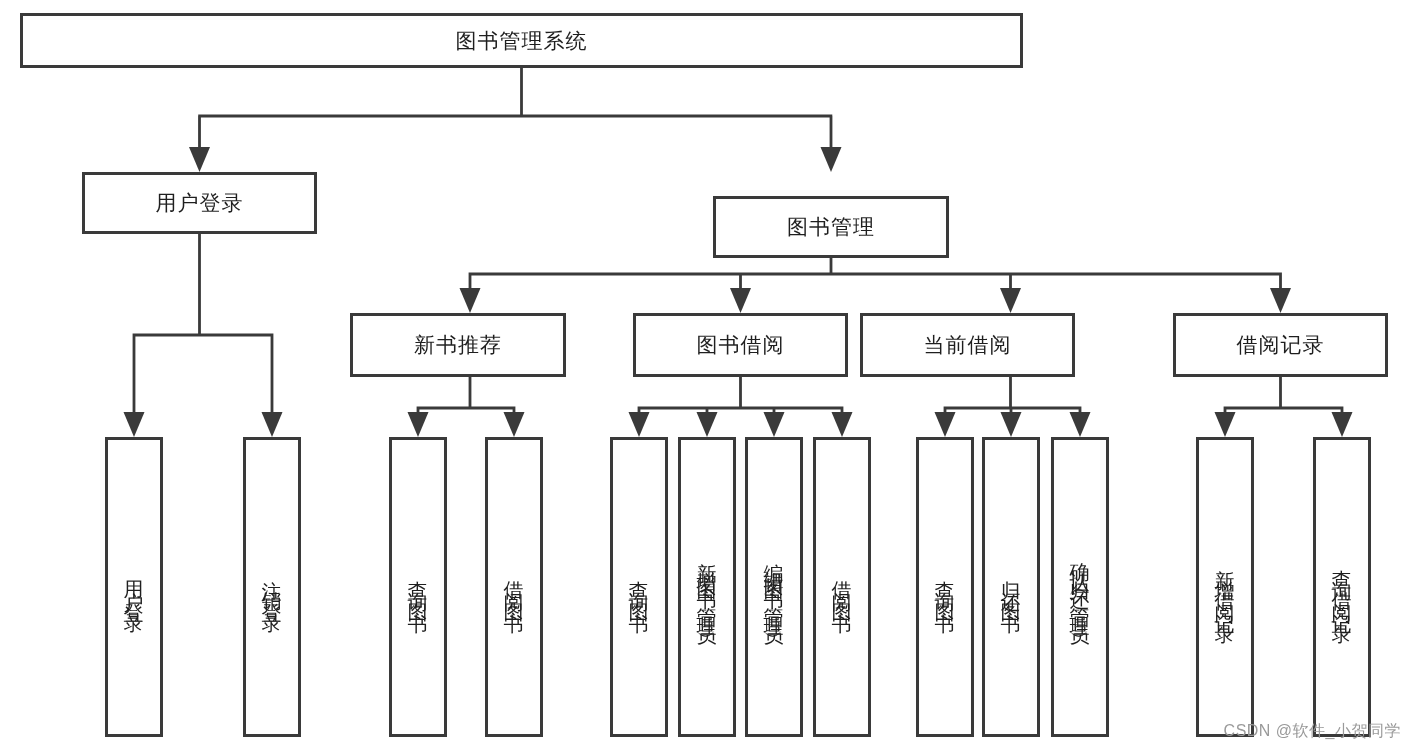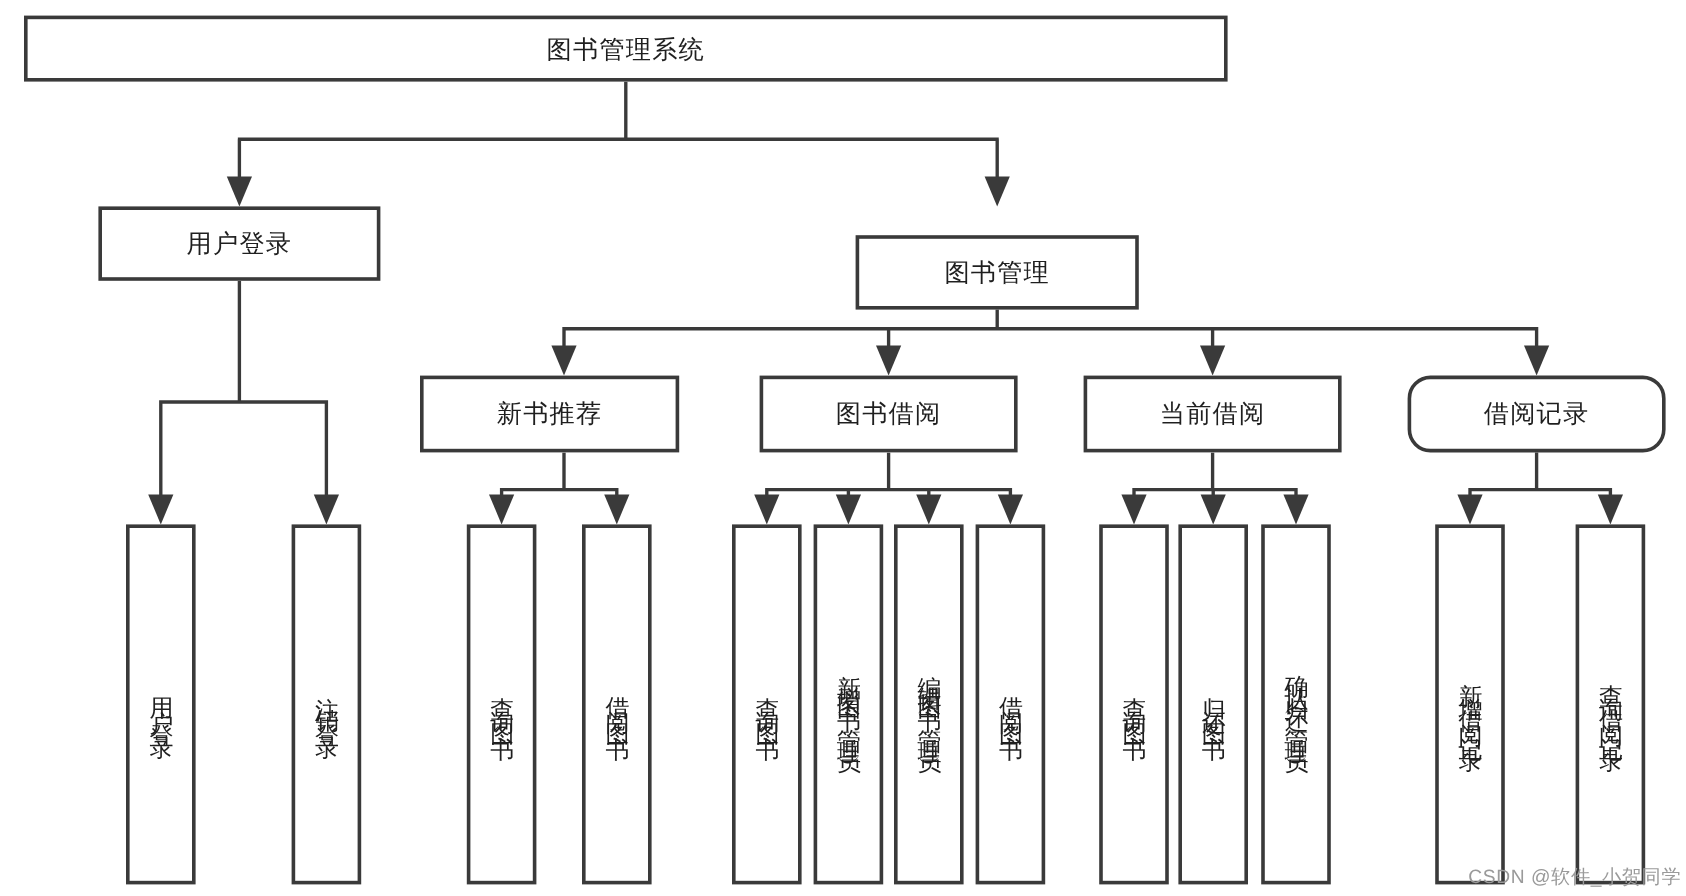--- a/index.html
+++ b/index.html
@@ -114,22 +114,22 @@
     </g>
   </svg>
 
   <div class="node h-node" style="left:20px; top:13px; width:1003px; height:55px;">图书管理系统</div>
 
   <div class="node h-node" style="left:82px; top:172px; width:235px; height:62px;">用户登录</div>
   <div class="node h-node" style="left:713px; top:172px; width:236px; height:62px;margin-top:24px;">图书管理</div>
 
   <div class="node h-node" style="left:350px; top:313px; width:216px; height:64px;">新书推荐</div>
   <div class="node h-node" style="left:633px; top:313px; width:215px; height:64px;">图书借阅</div>
-  <div class="node h-node" style="left:903px; top:313px; width:215px; height:64px;">当前借阅</div>
-  <div class="node h-node" style="left:1173px; top:313px; width:215px; height:64px;border-radius:19px;">借阅记录</div>
+  <div class="node h-node" style="left:860px; top:313px; width:215px; height:64px;">当前借阅</div>
+  <div class="node h-node" style="left:1173px; top:313px; width:215px; height:64px;">借阅记录</div>
 
   <div class="node v-node" style="left:105px;">用户登录</div>
   <div class="node v-node" style="left:243px;">注销登录</div>
 
   <div class="node v-node" style="left:389px;">查询图书</div>
   <div class="node v-node" style="left:485px;">借阅图书</div>
 
   <div class="node v-node" style="left:610px;">查询图书</div>
   <div class="node v-node tight" style="left:678px;">新增图书（管理员）</div>
   <div class="node v-node tight" style="left:745px;">编辑图书（管理员）</div>

